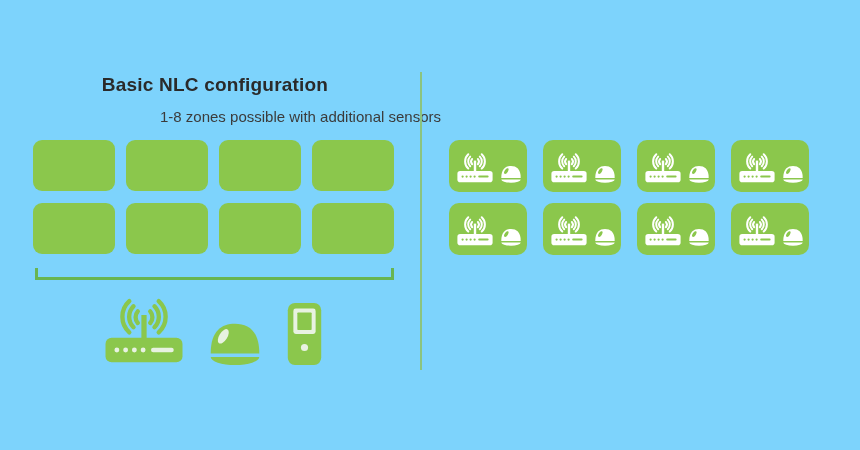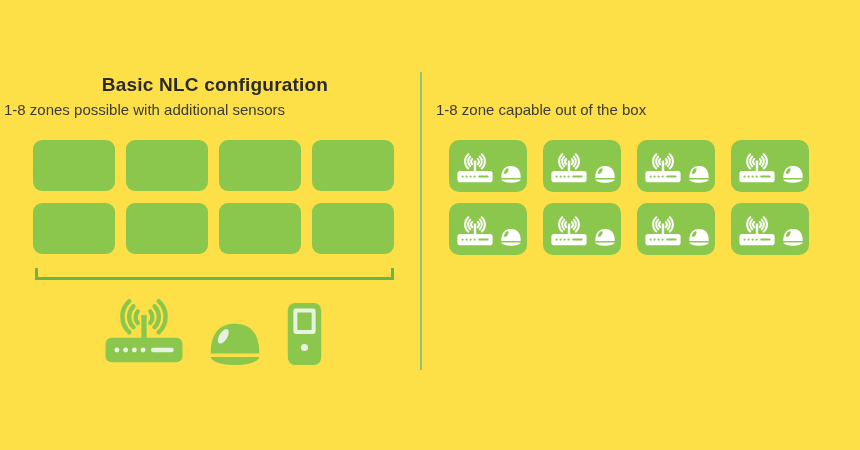--- a/index.html
+++ b/index.html
@@ -4,37 +4,37 @@
 <style>
   html, body { margin: 0; padding: 0; }
   body {
     font-family: "Liberation Sans", "DejaVu Sans", sans-serif;
     background: #e8f2e1;
   }
   .canvas {
     position: relative;
     width: 860px;
     height: 450px;
-    background: #fde047;
+    background: #7dd3fc;
     overflow: hidden;
     text-decoration: underline;
   }
   .panel-title {
     position: absolute;
     margin: 0;
     text-align: center;
     font-size: 19px;
     font-weight: bold;
     color: #2a2a2a;
     letter-spacing: 0.2px;
   }
   .panel-subtitle {
     position: absolute;
-    margin: 4px;
-    text-align: left;
+    margin: 11px;
+    text-align: right;
     font-size: 15px;
     font-weight: normal;
     color: #3b3b3b;
   }
   .left-title    { left: 0;     top: 74;  top: 74px;  width: 430px; }
   .left-subtitle { left: 0;     top: 97px;  width: 430px; }
   .right-title   { left: 432px; top: 74px;  width: 400px; }
   .right-subtitle{ left: 432px; top: 97px;  width: 400px; }
 
   .zone-grid {
@@ -126,21 +126,20 @@
       <circle cx="22" cy="57" r="4.5" fill="var(--hole, #e8f2e1)"></circle>
     </symbol>
   </defs>
 </svg>
 
 <div class="canvas">
 
   <h2 class="panel-title left-title">Basic NLC configuration</h2>
   <p class="panel-subtitle left-subtitle">1-8 zones possible with additional sensors</p>
 
-  <p class="panel-subtitle right-subtitle">1-8 zone capable out of the box</p>
 
   <div class="zone-grid left-grid">
     <div class="zone-box"></div>
     <div class="zone-box"></div>
     <div class="zone-box"></div>
     <div class="zone-box"></div>
     <div class="zone-box"></div>
     <div class="zone-box"></div>
     <div class="zone-box"></div>
     <div class="zone-box"></div>

